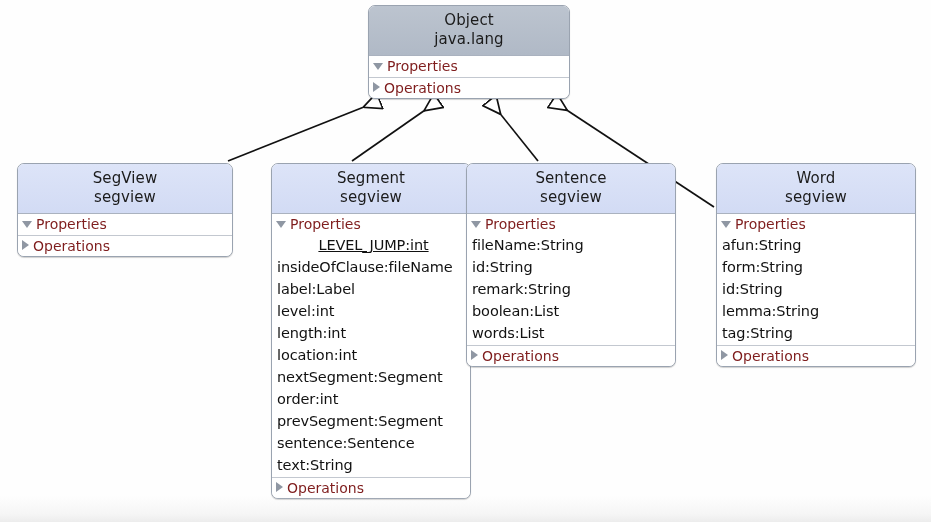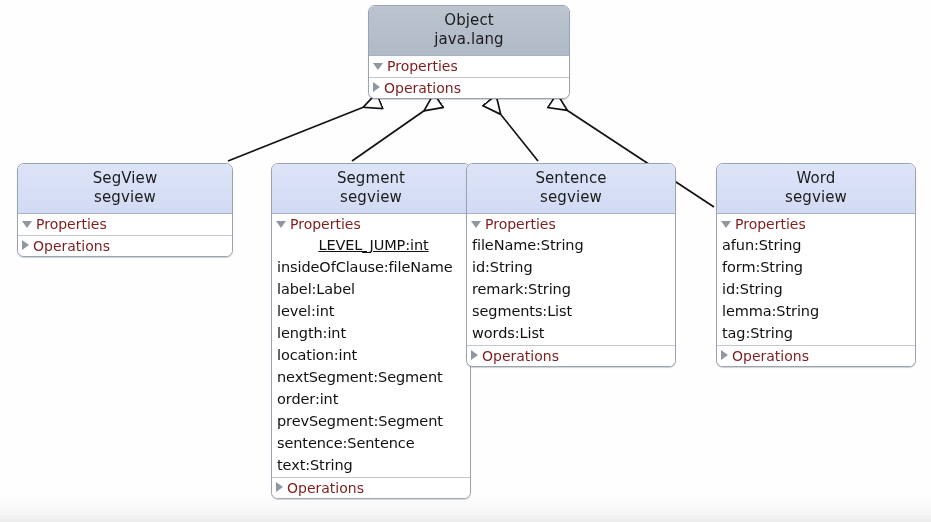--- a/index.html
+++ b/index.html
@@ -197,21 +197,21 @@
       <span class="cls-name">Sentence</span>
       <span class="cls-pkg">segview</span>
     </div>
     <div class="section-row">
       <span class="tri down"></span><span>Properties</span>
     </div>
     <div class="members">
       <div class="member">fileName:String</div>
       <div class="member">id:String</div>
       <div class="member">remark:String</div>
-      <div class="member">segments:List</div>
+      <div class="member">boolean:List</div>
       <div class="member">words:List</div>
     </div>
     <div class="section-row with-top-border">
       <span class="tri right"></span><span>Operations</span>
     </div>
   </div>
 
   <div class="uml-class" style="left:716px; top:163px; width:200px;">
     <div class="uml-header blue">
       <span class="cls-name">Word</span>

